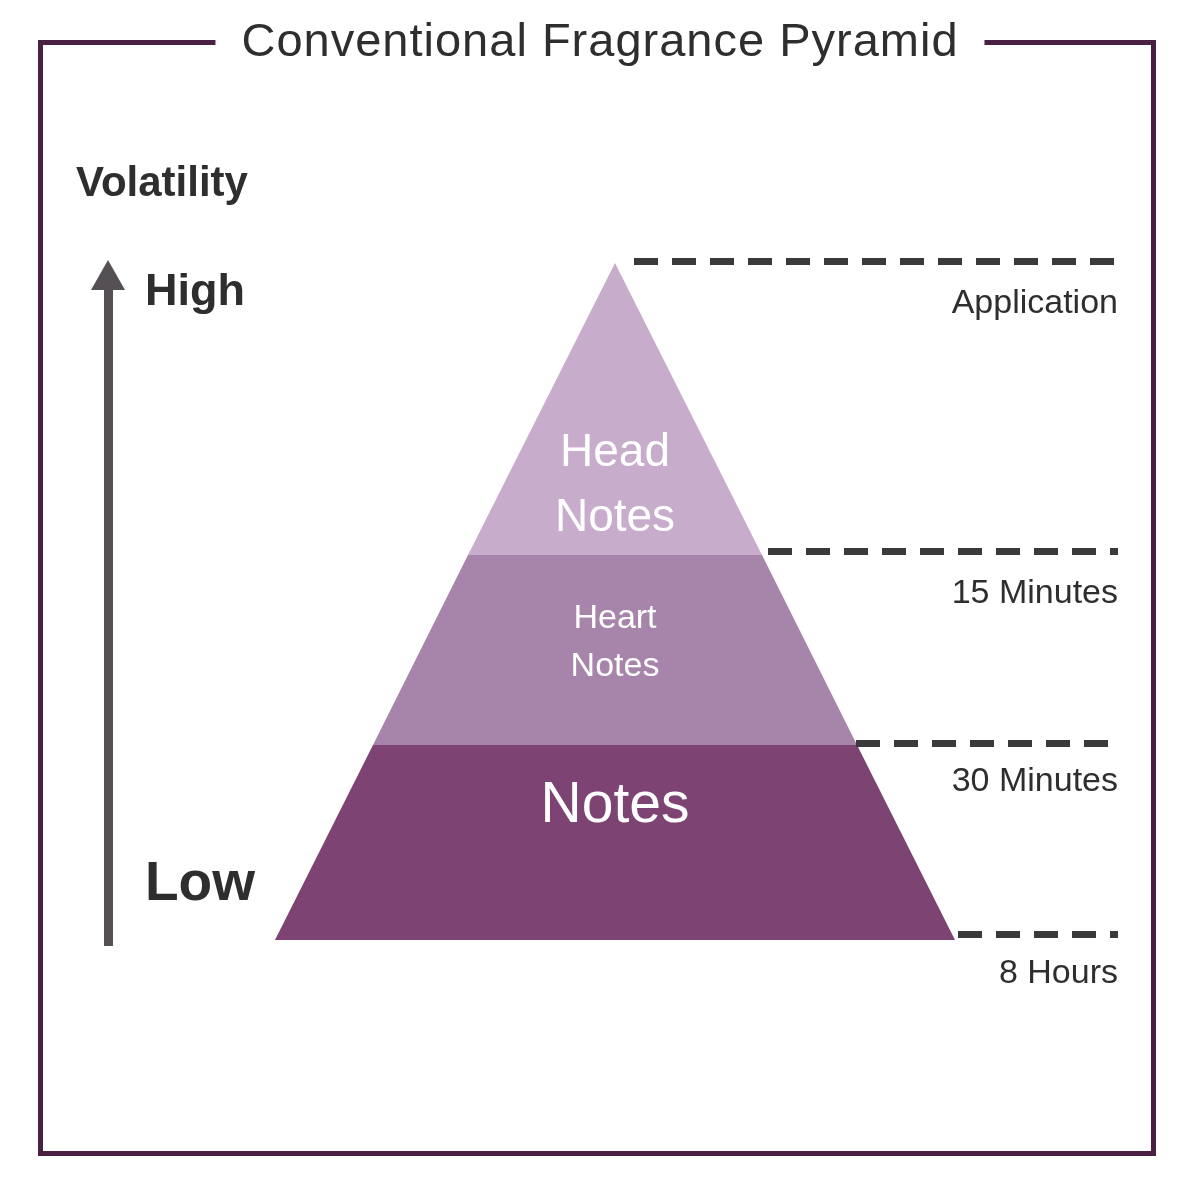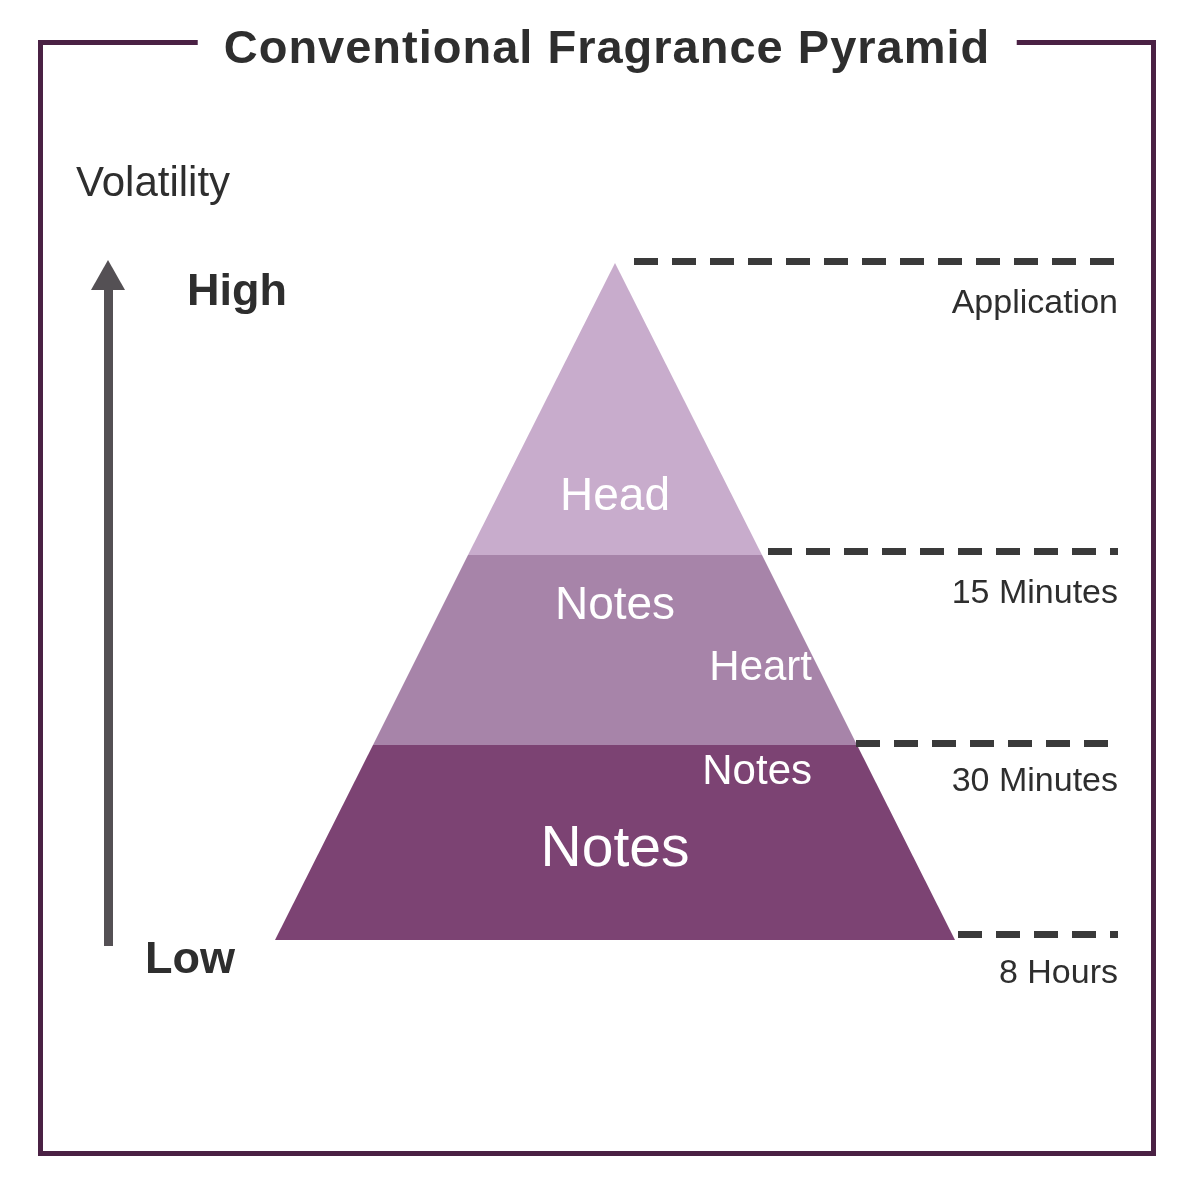--- a/index.html
+++ b/index.html
@@ -14,33 +14,33 @@
     position:absolute;
     left:38px;top:40px;
     width:1118px;height:1116px;
     border:5px solid var(--frame,#4a2144);
     box-sizing:border-box;
   }
   .title{
     position:absolute;
     top:12px;left:50%;
     transform:translateX(-50%);
-    margin:7px;
+    margin:0;
     background:#fff;
     padding:0 26px;
     font-size:47px;
-    font-weight:700;
+    font-weight:400;
     letter-spacing:1px;
     color:var(--text,#2e2e2e);
     white-space:nowrap;
   }
   .axis-label{
     position:absolute;
     left:76px;top:158px;
-    font-size:42px;font-weight:normal;
+    font-size:42px;font-weight:bold;
     color:var(--text,#2e2e2e);
   }
   .arrow-shaft{
     position:absolute;
     left:104px;top:288px;
     width:9px;height:658px;
     background:var(--arrow,#545054);
   }
   .arrow-head{
     position:absolute;
@@ -48,43 +48,42 @@
     width:0;height:0;
     border-left:17px solid transparent;
     border-right:17px solid transparent;
     border-bottom:30px solid var(--arrow,#545054);
   }
   .high-label{
     position:absolute;
     left:145px;top:264px;
     font-size:45px;font-weight:bold;
     color:var(--text,#2e2e2e);
-    margin-left:42px;
   }
   .low-label{
     position:absolute;
-    left:145px;top:932px;
-    font-size:45px;font-weight:bold;
+    left:145px;top:849px;
+    font-size:55px;font-weight:bold;
     color:var(--text,#2e2e2e);
   }
   .pyramid-svg{
     position:absolute;
     left:275px;top:263px;
     width:680px;height:677px;
   }
   .section-label{
     position:absolute;
     width:360px;
     text-align:center;
     color:#ffffff;
     line-height:1.42;
   }
-  .section-label span{display:block;margin-top:44px;}
+  .section-label span{display:block;}
   .label-head{left:435px;top:418px;font-size:46px;}
-  .label-heart{left:452px;top:592px;font-size:42px;text-align:right;}
+  .label-heart{left:435px;top:592px;font-size:34px;}
   .label-base{left:435px;top:762px;font-size:57px;}
   .marker-line{
     position:absolute;
     height:7px;
     background:repeating-linear-gradient(to right,
       var(--dash,#3a3a3a) 0px, var(--dash,#3a3a3a) 24px,
       transparent 24px, transparent 38px);
   }
   .marker-label{
     position:absolute;

